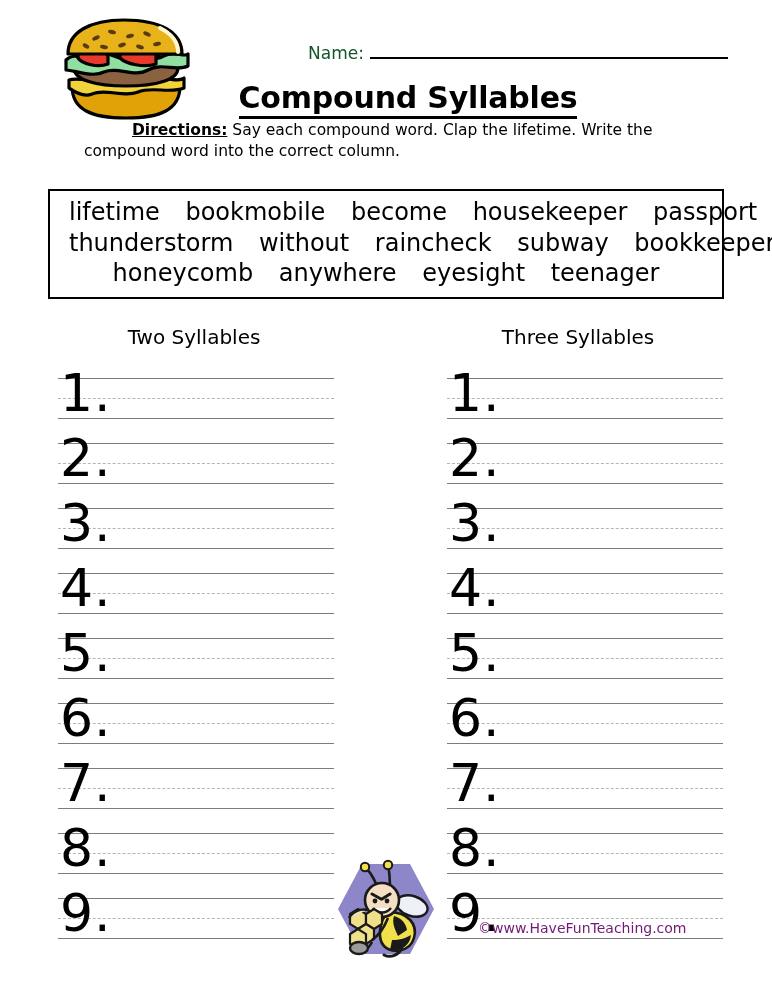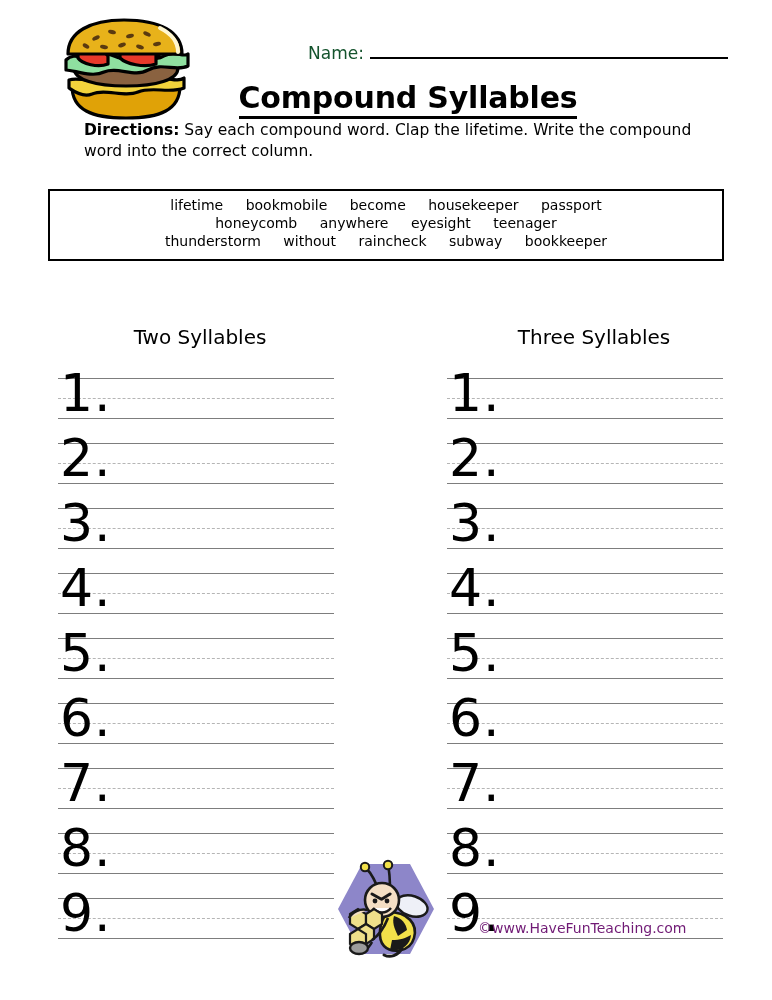--- a/index.html
+++ b/index.html
@@ -62,51 +62,53 @@
     position: absolute;
     left: 84px;
     top: 120px;
     width: 620px;
     font-size: 15.5px;
     line-height: 1.35;
     color: #000;
   }
   .directions .lbl {
     font-weight: bold;
+    text-decoration: underline;
     margin-right: 5px;
+    margin-left: 48px;
   }
   .directions .body { }
 
   
   .wordbank {
     position: absolute;
     left: 48px;
     top: 189px;
     width: 676px;
     box-sizing: border-box;
     border: 2px solid #000;
     padding: 6px 10px 8px 10px;
     text-align: center;
-    font-size: 14px;
+    font-size: 24px;
     line-height: 1.28;
     color: #000;
   }
   .wb-row { white-space: nowrap; }
   .wb-row .w { margin: 0 9px; }
 
   
   .col-head {
     position: absolute;
     top: 325px;
     font-size: 20px;
     color: #000;
     text-align: center;
   }
-  .col-head.left  { left: 64px;  width: 272px; }
-  .col-head.right { left: 458px; width: 272px; }
+  .col-head.left  { left: 58px;  width: 272px; }
+  .col-head.right { left: 442px; width: 272px; }
 
   .lines-col {
     position: absolute;
     top: 371px;
   }
   .lines-col.left  { left: 58px;  width: 276px; }
   .lines-col.right { left: 447px; width: 276px; }
 
   .line-row {
     position: relative;
@@ -215,31 +217,31 @@
 
   <div class="wordbank">
     <div class="wb-row">
       <span class="w">lifetime</span>
       <span class="w">bookmobile</span>
       <span class="w">become</span>
       <span class="w">housekeeper</span>
       <span class="w">passport</span>
     </div>
     <div class="wb-row">
-      <span class="w">honeycomb</span>
-      <span class="w">anywhere</span>
-      <span class="w">eyesight</span>
-      <span class="w">teenager</span>
-    </div>
-    <div class="wb-row">
       <span class="w">thunderstorm</span>
       <span class="w">without</span>
       <span class="w">raincheck</span>
       <span class="w">subway</span>
       <span class="w">bookkeeper</span>
+    </div>
+    <div class="wb-row">
+      <span class="w">honeycomb</span>
+      <span class="w">anywhere</span>
+      <span class="w">eyesight</span>
+      <span class="w">teenager</span>
     </div>
   </div>
 
   <div class="col-head left">Two Syllables</div>
   <div class="col-head right">Three Syllables</div>
 
   <div class="lines-col left">
     <div class="line-row">
       <div class="rule-top"></div>
       <div class="rule-mid"></div>

